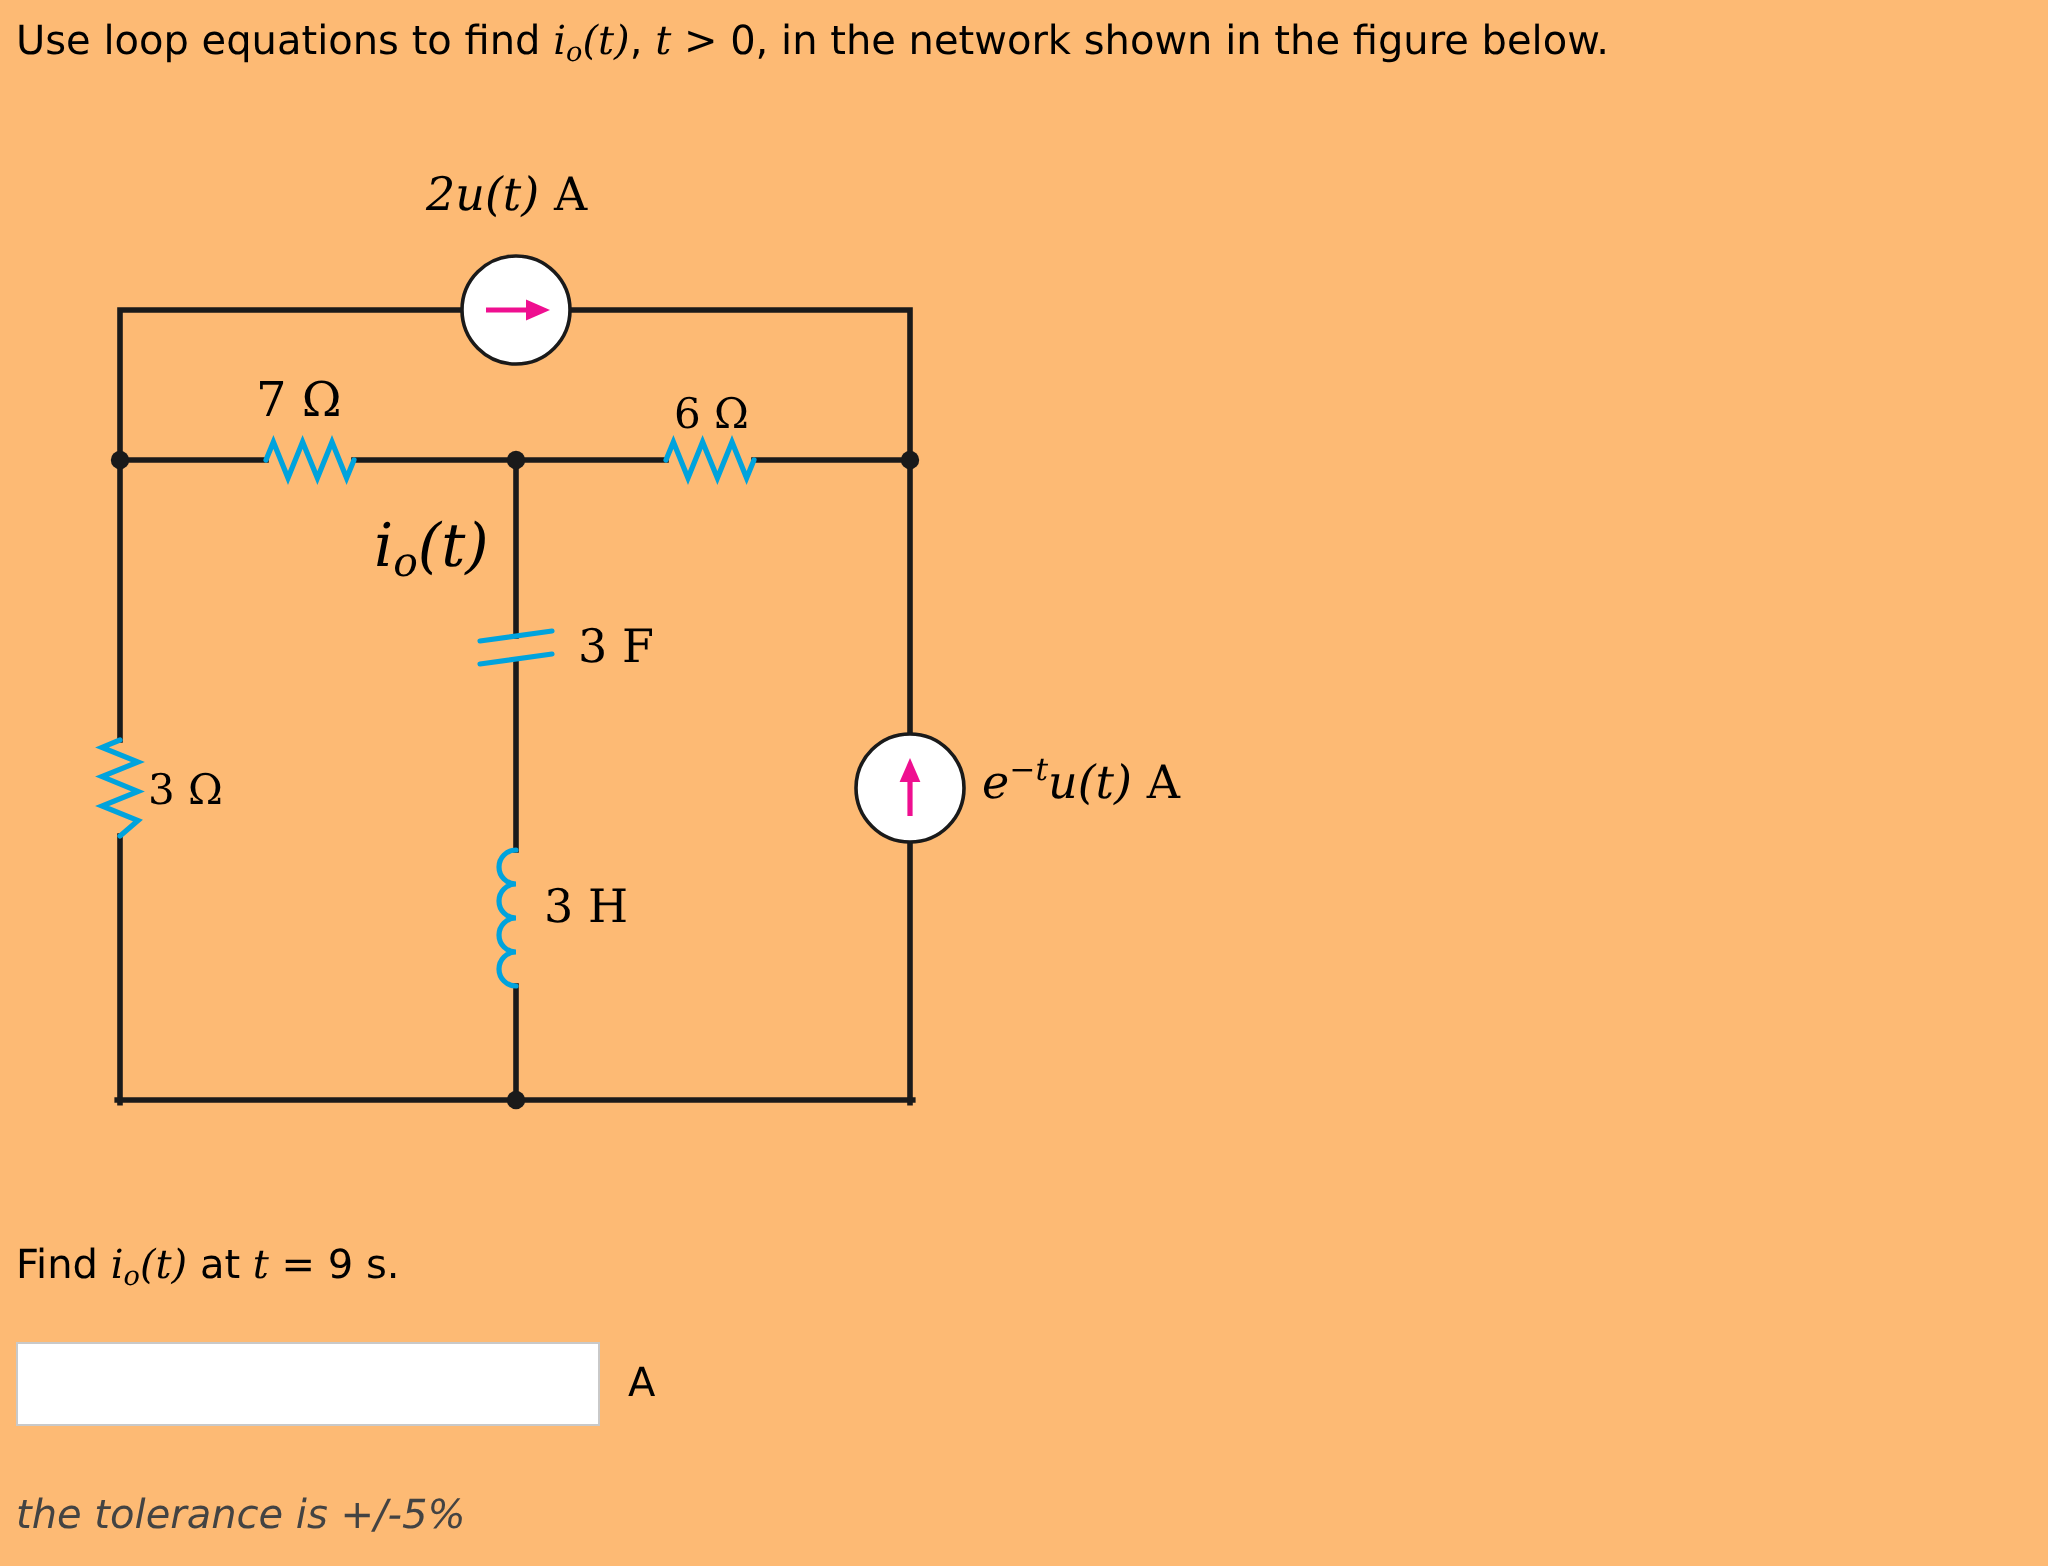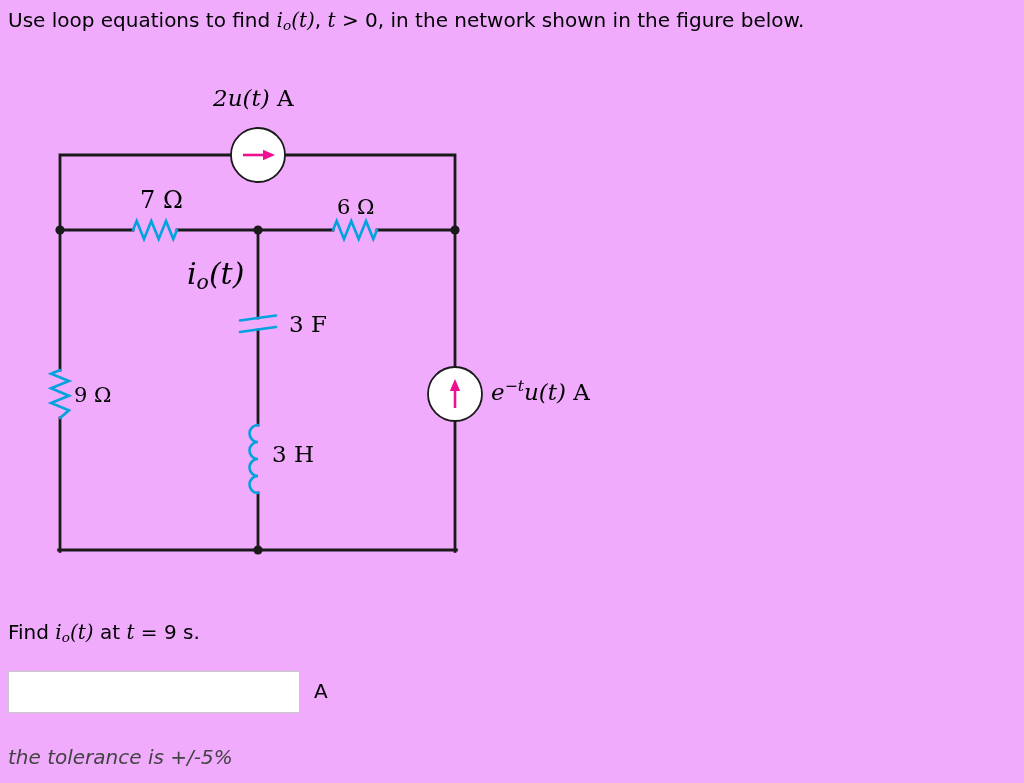--- a/index.html
+++ b/index.html
@@ -1,36 +1,36 @@
 <!DOCTYPE html>
 <html><head>
 <meta charset="utf-8">
 <style>
   * { margin:0; padding:0; box-sizing:border-box; }
   html,body { background:#ffffff; }
   body { width:1024px; height:783px; font-family:"DejaVu Sans","Liberation Sans",sans-serif; color:#000; }
-  .page { position:relative; width:1024px; height:783px; overflow:hidden; background:#f0abfc; }
+  .page { position:relative; width:1024px; height:783px; overflow:hidden; background:#fdba74; }
 
   .question-title { position:absolute; left:8px; top:8px; font-size:20px; white-space:nowrap; }
   .find-line { position:absolute; left:8px; top:620px; font-size:20px; white-space:nowrap; }
   .q-math { font-family:"DejaVu Serif","Liberation Serif",serif; font-style:italic; }
   sub { font-size:68%; line-height:0; vertical-align:-0.25em; }
   sup { font-size:68%; line-height:0; vertical-align:0.55em; }
 
   .circuit-svg { position:absolute; left:0; top:0; }
   .wires line, .wires polyline { fill:none; stroke-width:2.8; stroke-linecap:square; }
   .comps line, .comps polyline, .comps path { fill:none; stroke-width:2.6; stroke-linecap:round; stroke-linejoin:miter; }
   .src-circle { fill:#ffffff; stroke-width:1.8; }
   .arrow-line { stroke-width:2.6; }
   .arrow-head { stroke:none; }
 
   .lbl { position:absolute; font-family:"DejaVu Serif","Liberation Serif",serif; white-space:nowrap; color:#000; }
   .lbl .it { font-style:italic;margin-top:12px; }
   .lbl-top-source   { left:213px; top:85px;  font-size:23px; }
-  .lbl-r7           { left:140px; top:186px; font-size:24px; }
+  .lbl-r7           { left:128px; top:186px; font-size:24px; }
   .lbl-r1           { left:337px; top:195px; font-size:21px; }
   .lbl-io           { left:187px; top:256px; font-size:30px; font-style:italic; }
   .lbl-cap          { left:289px; top:311px; font-size:23px; }
   .lbl-r2           { left:74px;  top:383px; font-size:21px; }
   .lbl-ind          { left:272px; top:441px; font-size:23px; }
   .lbl-right-source { left:491px; top:379px; font-size:23px; }
 
   .answer-input { position:absolute; left:8px; top:671px; width:292px; height:42px;
                   border:1px solid #c9c9c9; background:#fff; font-size:18px; padding:0 8px;
                   font-family:"DejaVu Sans","Liberation Sans",sans-serif; }
@@ -86,21 +86,21 @@
         <circle cx="455" cy="230" r="4.6" fill="#1a1a1a"></circle>
         <circle cx="258" cy="550" r="4.6" fill="#1a1a1a"></circle>
       </g>
     </svg>
 
     <div class="lbl lbl-top-source"><span class="it">2u(t)</span><span> A</span></div>
     <div class="lbl lbl-r7">7 Ω</div>
     <div class="lbl lbl-r1">6 Ω</div>
     <div class="lbl lbl-io"><span>i</span><sub>o</sub><span>(t)</span></div>
     <div class="lbl lbl-cap">3 F</div>
-    <div class="lbl lbl-r2">9 Ω</div>
+    <div class="lbl lbl-r2">3 Ω</div>
     <div class="lbl lbl-ind">3 H</div>
     <div class="lbl lbl-right-source"><span class="it">e</span><sup class="it">−t</sup><span class="it">u(t)</span><span> A</span></div>
   </div>
 
   <div class="find-line"><span>Find </span><span class="q-math"><span>i</span><sub>o</sub><span>(t)</span></span><span> at </span><span class="q-math">t</span><span> = 9 s.</span></div>
 
   <input class="answer-input" type="text" value="" style="">
   <span class="answer-unit">A</span>
 
   <div class="tolerance">the tolerance is +/-5%</div>

